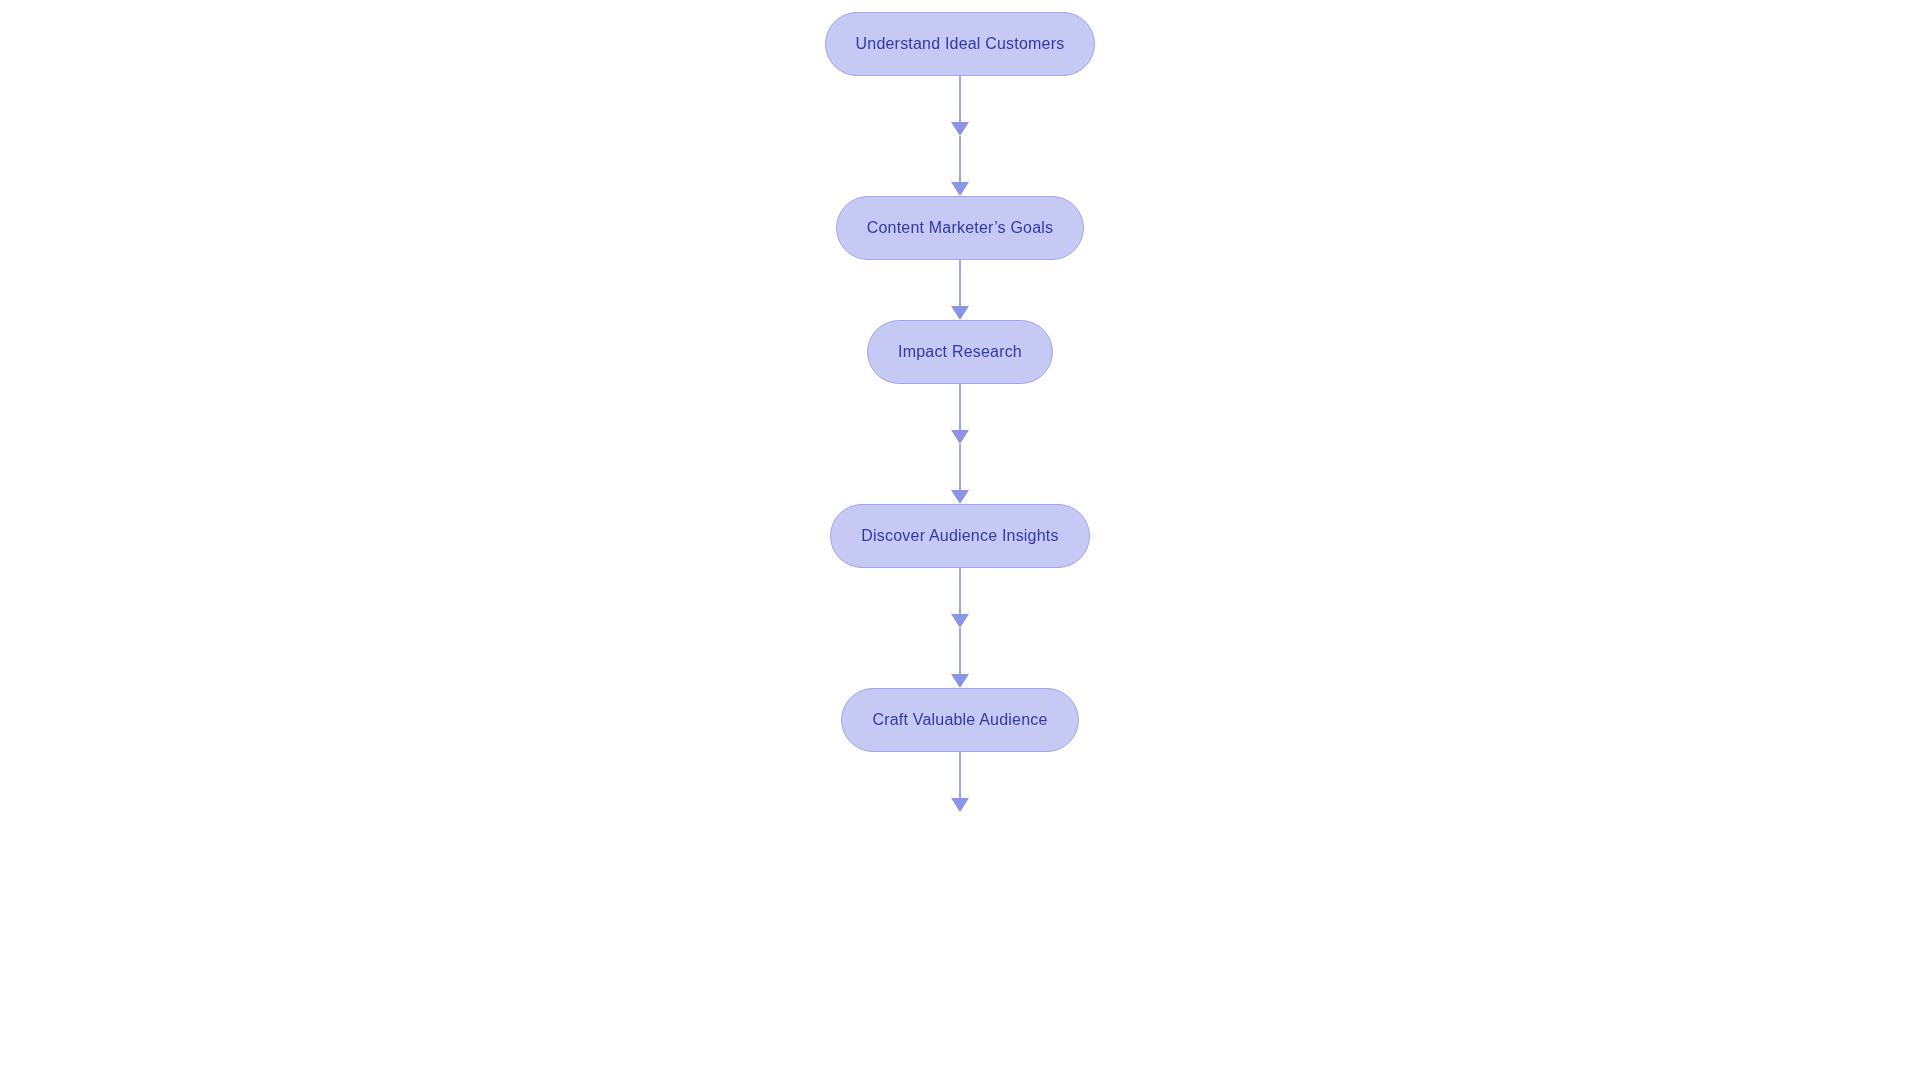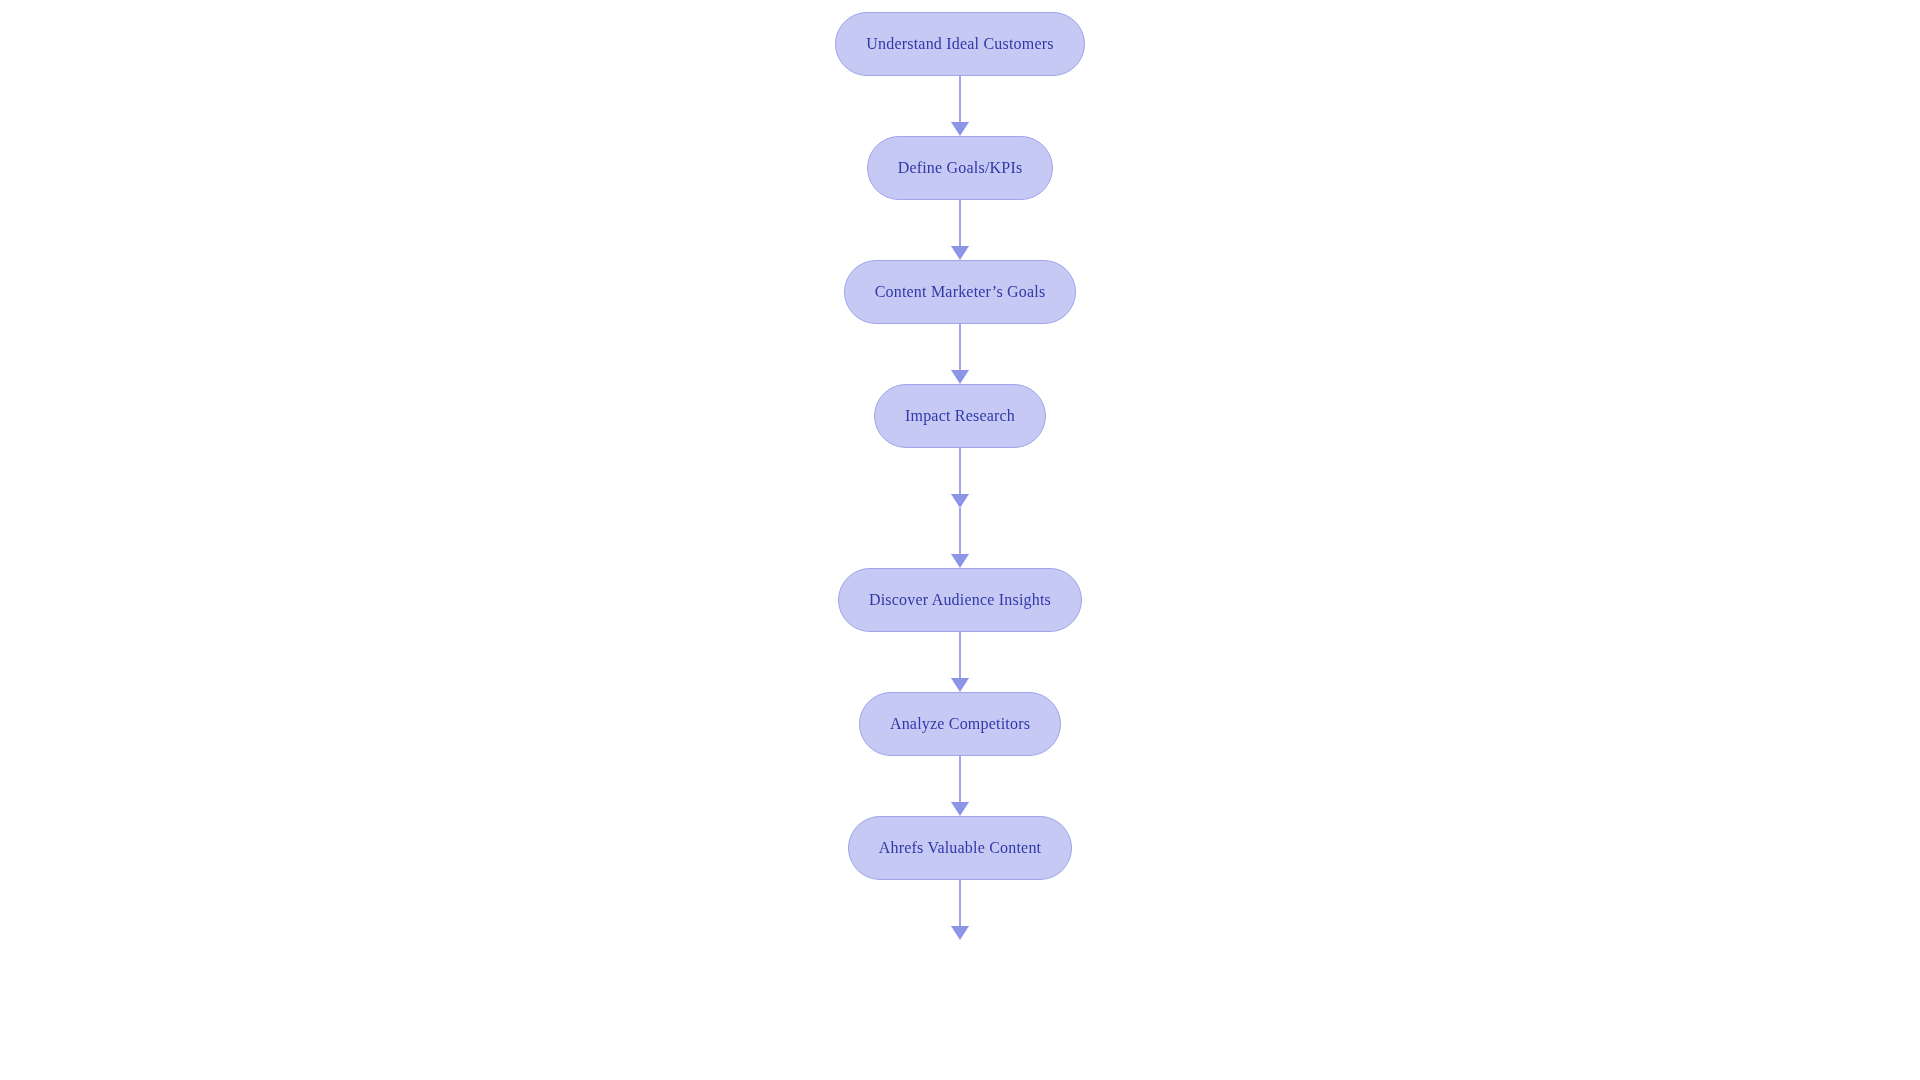--- a/index.html
+++ b/index.html
@@ -23,21 +23,20 @@
   .canvas {
     position: relative;
     width: 1920px;
     height: 1080px;
     box-sizing: border-box;
     padding-top: 12px;
     display: flex;
     flex-direction: column;
     align-items: center;
     background: #ffffff;
-    font-family: Liberation Serif, serif;
   }
   .node {
     flex: 0 0 auto;
     box-sizing: border-box;
     height: 64px;
     padding: 0 30px;
     border-radius: 32px;
     background: var(--node-fill);
     border: 1.5px solid var(--node-border);
     display: flex;
@@ -75,23 +74,20 @@
 <body style="background: rgb(255, 255, 255);">
 
 <div class="canvas" id="flowchart-canvas">
     <div class="node">
       <span class="node-label">Understand Ideal Customers</span>
     </div>
     <div class="arrow">
       <div class="arrow-line"></div>
       <div class="arrow-head"></div>
     </div>
-    <div class="node">
-      <span class="node-label">Define Goals/KPIs</span>
-    </div>
     <div class="arrow">
       <div class="arrow-line"></div>
       <div class="arrow-head"></div>
     </div>
     <div class="node">
       <span class="node-label">Content Marketer’s Goals</span>
     </div>
     <div class="arrow">
       <div class="arrow-line"></div>
       <div class="arrow-head"></div>
@@ -107,27 +103,24 @@
       <div class="arrow-line"></div>
       <div class="arrow-head"></div>
     </div>
     <div class="node">
       <span class="node-label">Discover Audience Insights</span>
     </div>
     <div class="arrow">
       <div class="arrow-line"></div>
       <div class="arrow-head"></div>
     </div>
-    <div class="node">
-      <span class="node-label">Analyze Competitors</span>
-    </div>
     <div class="arrow">
       <div class="arrow-line"></div>
       <div class="arrow-head"></div>
     </div>
     <div class="node">
-      <span class="node-label">Ahrefs Valuable Content</span>
+      <span class="node-label">Craft Valuable Audience</span>
     </div>
     <div class="arrow">
       <div class="arrow-line"></div>
       <div class="arrow-head"></div>
     </div>
   </div>
 
 </body></html>

